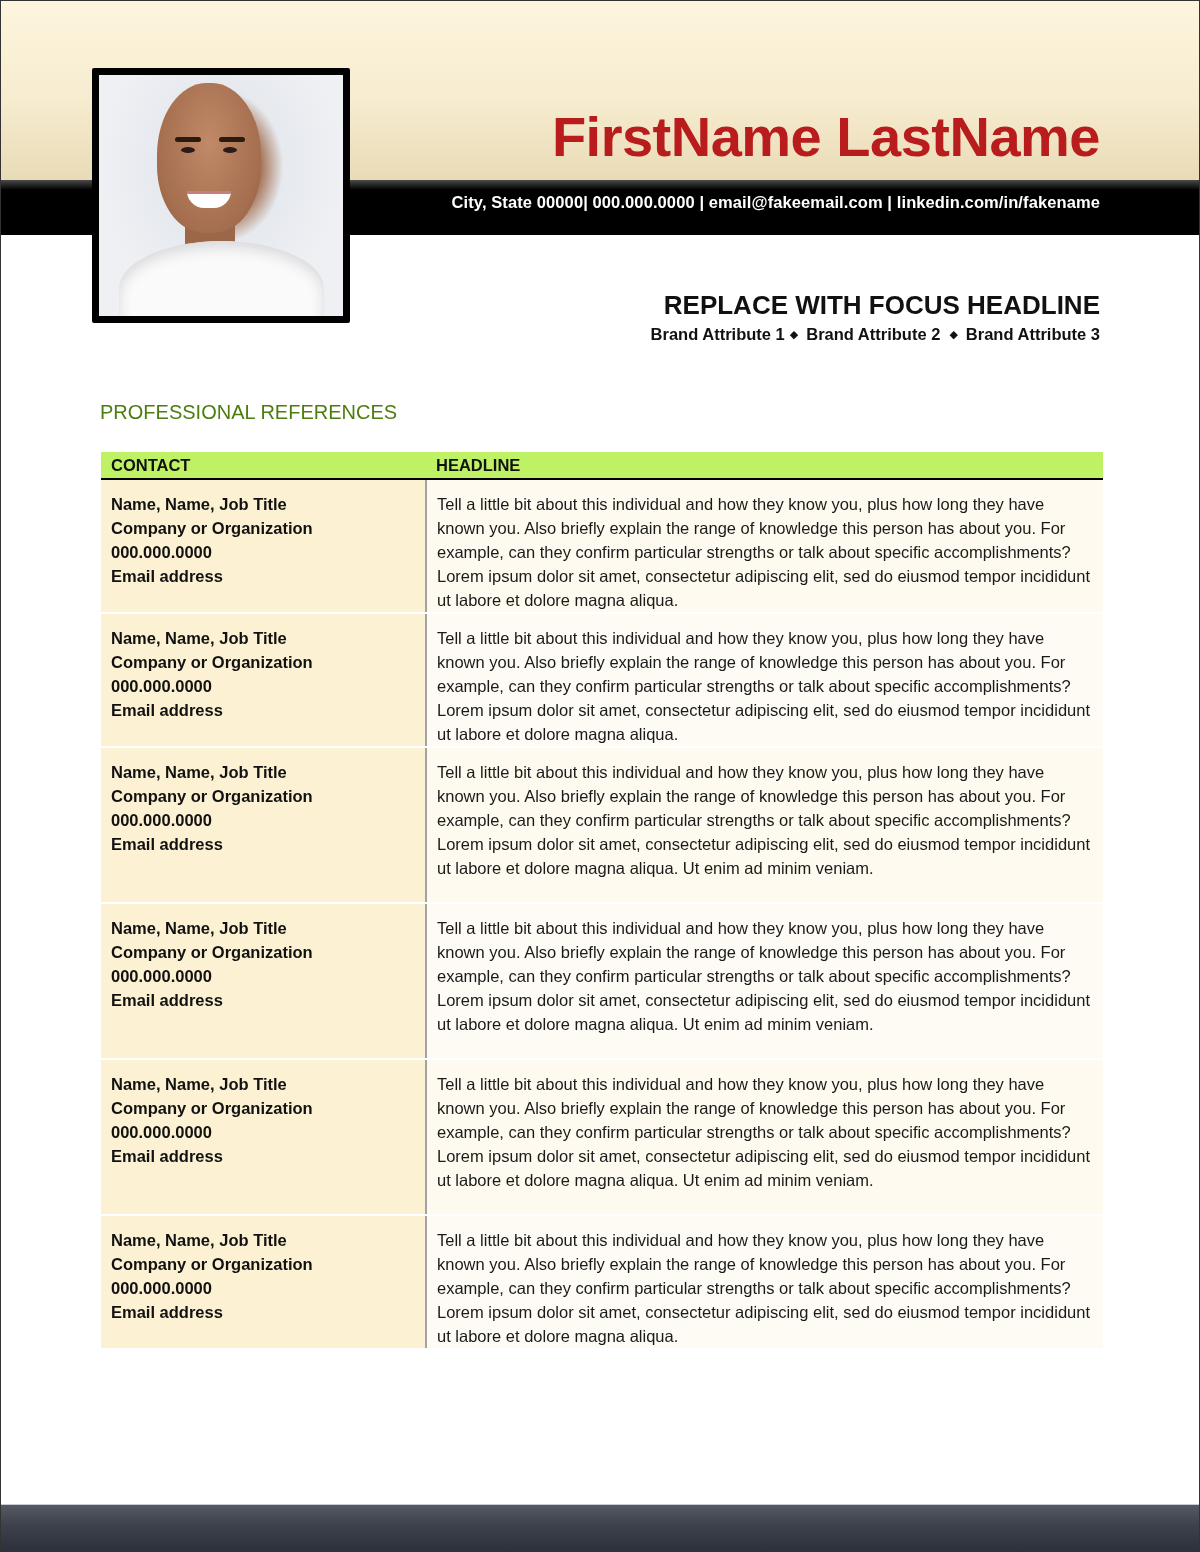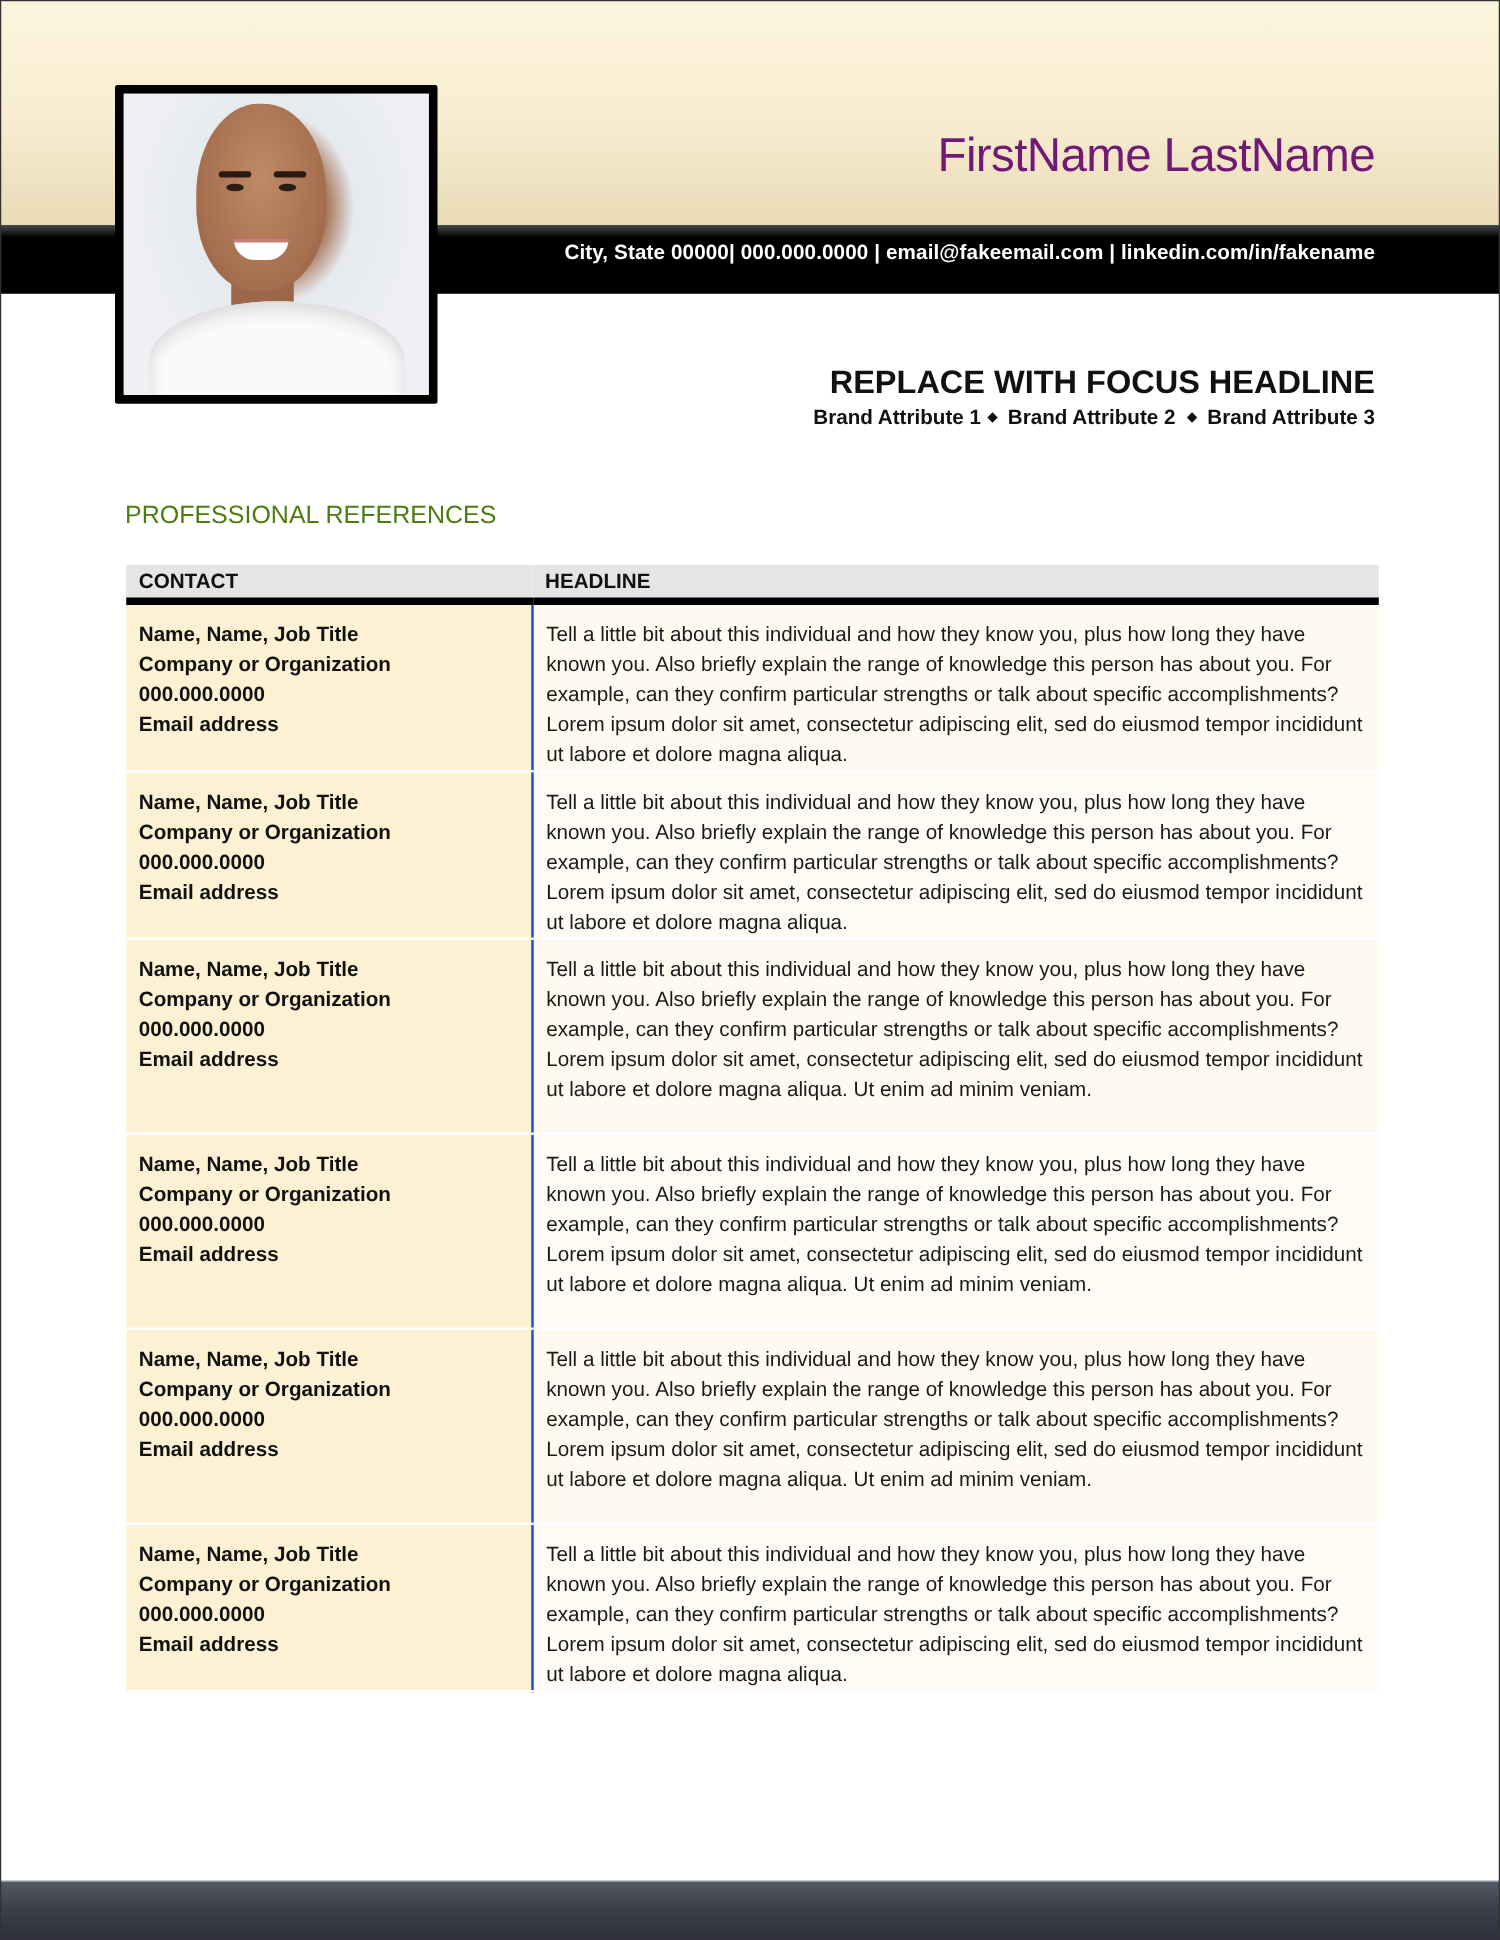--- a/index.html
+++ b/index.html
@@ -52,50 +52,50 @@
     background: #9c6749;
   }
   .photo .brow { position:absolute; top:62px; width:26px; height:5px; background:#2a1a12; border-radius:3px; }
   .photo .eye { position:absolute; top:72px; width:14px; height:6px; background:#2a1c16; border-radius:50%; }
   .photo .smile {
     position:absolute; left:88px; top:116px; width:44px; height:14px;
     background:#fff; border-radius: 0 0 22px 22px; border-top:3px solid #c77f7b;
   }
   .name {
     position: absolute; right: 100px; top: 104px;
-    font-size: 38px; font-weight: normal; letter-spacing: -0.5px; color: #701a75;
+    font-size: 56px; font-weight: bold; letter-spacing: -0.5px; color: #b91c1c;
     white-space: nowrap;
   }
   .headline {
     position: absolute; right: 100px; top: 290px;
     font-size: 26px; font-weight: bold; color: #111; white-space: nowrap;
   }
   .attrs {
     position: absolute; right: 100px; top: 325px;
     font-size: 16.5px; font-weight: bold; color: #111; white-space: nowrap;
   }
   .attrs .sep { font-size: 11px; margin: 0 8px 0 5px; position: relative; top: -2px; }
   .section-title {
     position: absolute; left: 100px; top: 401px;
     font-size: 20px; color: #4d7c0f; white-space: nowrap;
   }
   .ref-table {
     position: absolute; left: 101px; top: 452px; width: 1002px;
     border-collapse: collapse;
   }
   .ref-table th {
-    background: #e5e5e5; text-align: left; font-size: 16.5px; font-weight: bold;
-    height: 26px; padding: 0 10px; border-bottom: 6px solid #000000;
+    background: #bef264; text-align: left; font-size: 16.5px; font-weight: bold;
+    height: 26px; padding: 0 10px; border-bottom: 2px solid #000000;
   }
   .ref-table td {
     vertical-align: top; padding: 12px 10px 0 10px; font-size: 16.5px; line-height: 24px;
     border-bottom: 2px solid #fff;
   }
   .ref-table td.contact-cell {
-    width: 304px; background: #fdf1d3; font-weight: bold; border-right: 2px solid #1d4ed8;
+    width: 304px; background: #fdf1d3; font-weight: bold; border-right: 2px solid #a3a3a3;
   }
   .ref-table td.context-cell { background: #fefaef; color: #1a1a1a; }
   .ref-table td.context-cell.alt { background: #fdfbf4; }
   .contact-cell div { white-space: nowrap; }
   .footer-bar {
     position: absolute; left: 0; top: 1504px; width: 1200px; height: 48px;
     background: linear-gradient(to bottom, #565a64 0%, #3e424c 40%, #2b2f3a 100%);
     border-top: 1px solid #c9ccd2;
   }
 </style>

